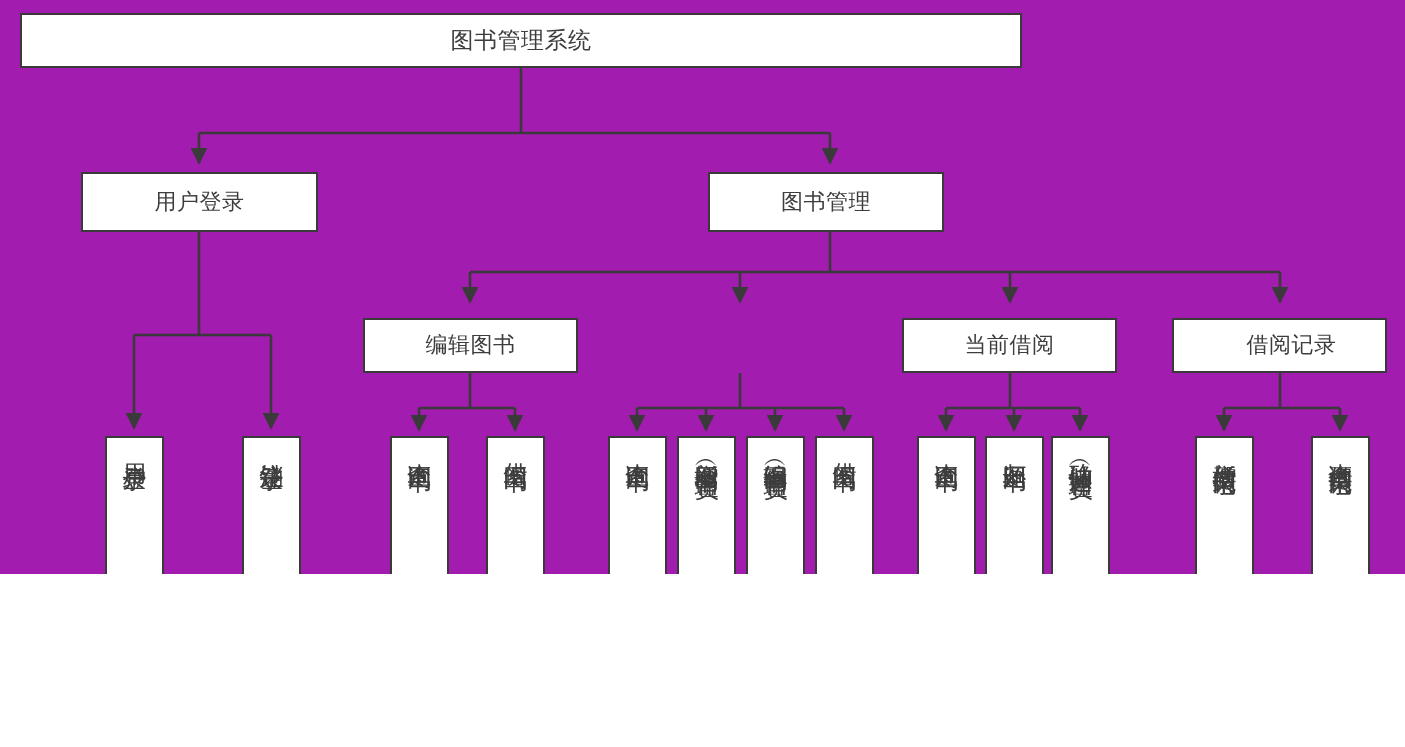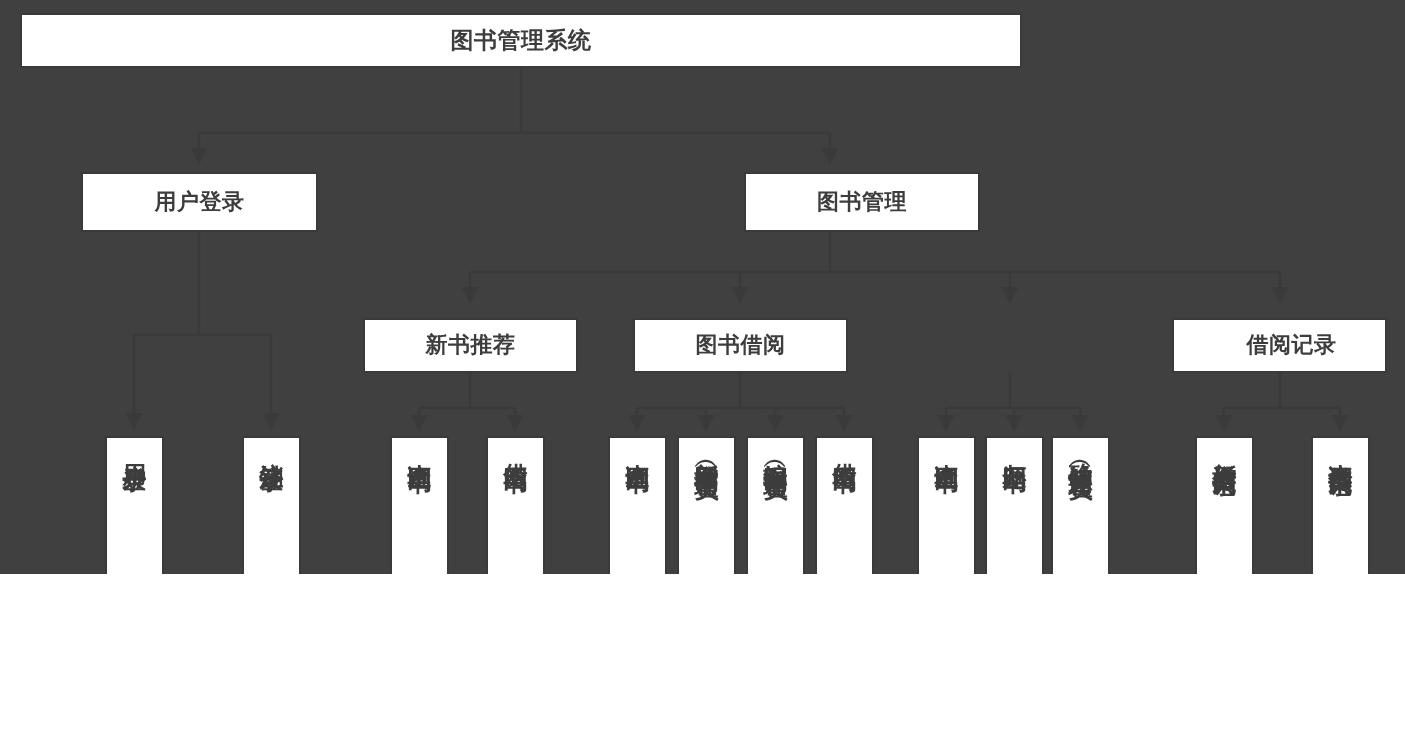--- a/index.html
+++ b/index.html
@@ -7,23 +7,22 @@
     padding: 0;
     background: #ffffff;
   }
   body {
     font-family: "Liberation Sans", "DejaVu Sans", sans-serif;
   }
   #canvas {
     position: relative;
     width: 1405px;
     height: 574px;
-    background: #404040;
+    background: #a21caf;
     overflow: hidden;
-    font-weight: bold;
   }
   svg#wires {
     position: absolute;
     left: 0;
     top: 0;
     width: 1405px;
     height: 747px;
     pointer-events: none;
   }
   .node {
@@ -127,29 +126,29 @@
     </g>
   </svg>
 
   <div class="node h root" style="left:20px; top:13px; width:1002px; height:55px;">
     <span class="label">图书管理系统</span>
   </div>
 
   <div class="node h" style="left:81px; top:172px; width:237px; height:60px;">
     <span class="label">用户登录</span>
   </div>
-  <div class="node h" style="left:744px; top:172px; width:236px; height:60px;">
+  <div class="node h" style="left:708px; top:172px; width:236px; height:60px;">
     <span class="label">图书管理</span>
   </div>
 
   <div class="node h" style="left:363px; top:318px; width:215px; height:55px;">
-    <span class="label">新书推荐</span>
+    <span class="label">编辑图书</span>
   </div>
-  <div class="node h" style="left:633px; top:318px; width:215px; height:55px;">
-    <span class="label">图书借阅</span>
+  <div class="node h" style="left:902px; top:318px; width:215px; height:55px;">
+    <span class="label">当前借阅</span>
   </div>
   <div class="node h" style="left:1172px; top:318px; width:215px; height:55px;padding-left:24px;">
     <span class="label">借阅记录</span>
   </div>
 
   <div class="node v" style="left:105px; top:436px; width:59px; height:297px;">
     <span class="label">用户登录</span>
   </div>
   <div class="node v" style="left:242px; top:436px; width:59px; height:297px;">
     <span class="label">注销登录</span>

